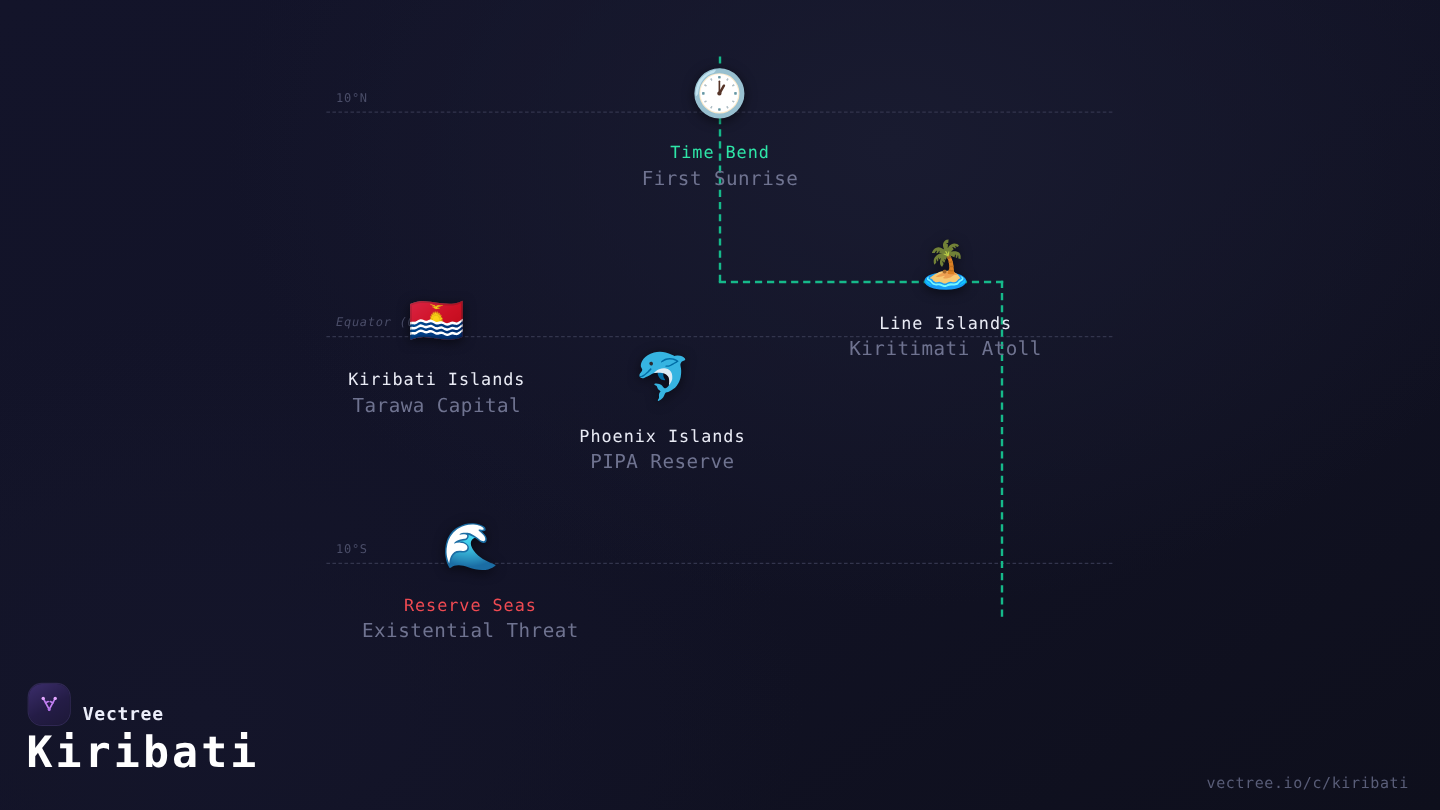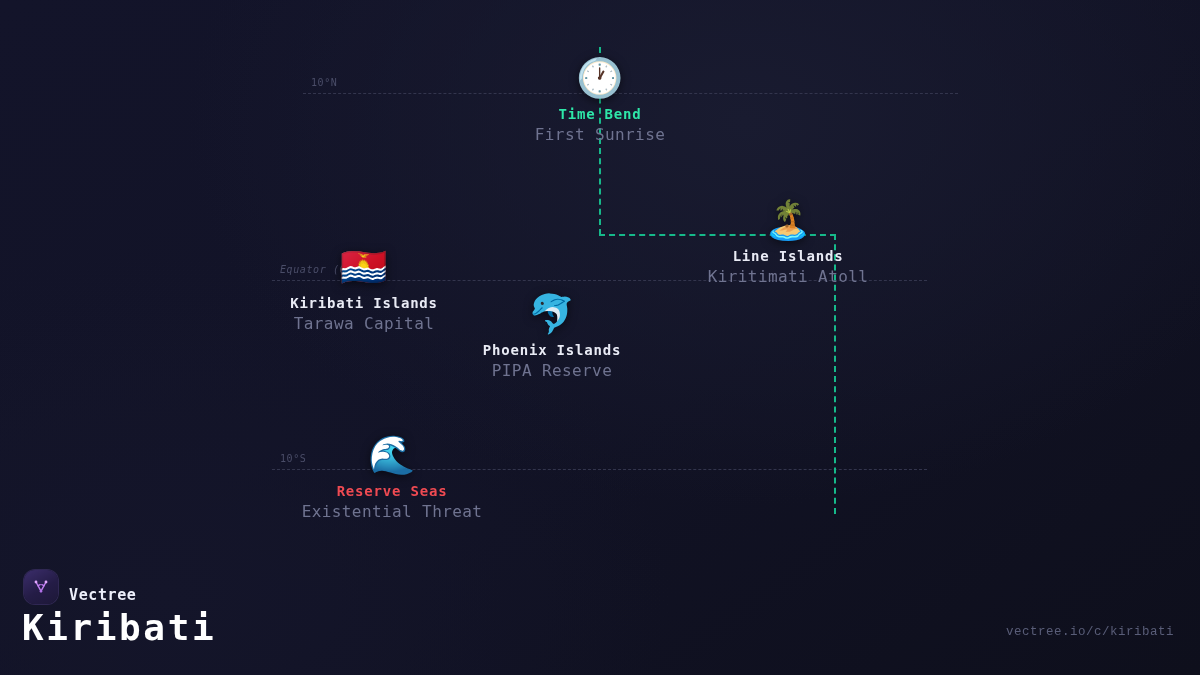--- a/index.html
+++ b/index.html
@@ -84,24 +84,24 @@
   }
   .marker .glyph {
     font-size:38px;
     line-height:44px;
     display:block;
     filter:drop-shadow(0 2px 5px rgba(0,0,0,.55));
   }
   .marker .m-title {
     display:block;
     font-size:14px;
-    font-weight:700;
+    font-weight:400;
     letter-spacing:0.8px;
     color:#e9ebf5;
-    margin-top:6px;
+    margin-top:20px;
   }
   .marker .m-sub {
     display:block;
     font-size:16px;
     letter-spacing:0.4px;
     color:#6f7390;
     margin-top:3px;
   }
   .m-title.accent-teal { color:#2ee6a8; }
   .m-title.accent-red  { color:#ef4a52; }
@@ -136,33 +136,32 @@
   .page-title {
     position:absolute;
     left:22px; top:47px;
     font-size:36px;
     font-weight:700;
     letter-spacing:2.6px;
     color:#ffffff;
   }
   .footer-url {
     position:absolute;
-    right:26px; bottom:36px;
+    right:26px; bottom:15px;
     font-size:12.5px;
     letter-spacing:0.5px;
     color:#595d78;
-    font-family:Liberation Mono, monospace;
   }
 </style>
 </head>
 <body>
 
 <div class="map">
 
-  <div class="gridline" style="top:93px;margin-left:31px;">
+  <div class="gridline" style="top:93px;">
     <span class="lat-label">10°N</span>
   </div>
   <div class="gridline" style="top:280px;font-style:italic;">
     <span class="lat-label">Equator (0°)</span>
   </div>
   <div class="gridline" style="top:469px;">
     <span class="lat-label">10°S</span>
   </div>
 
   <div class="dateline-seg dl-v1"></div>

